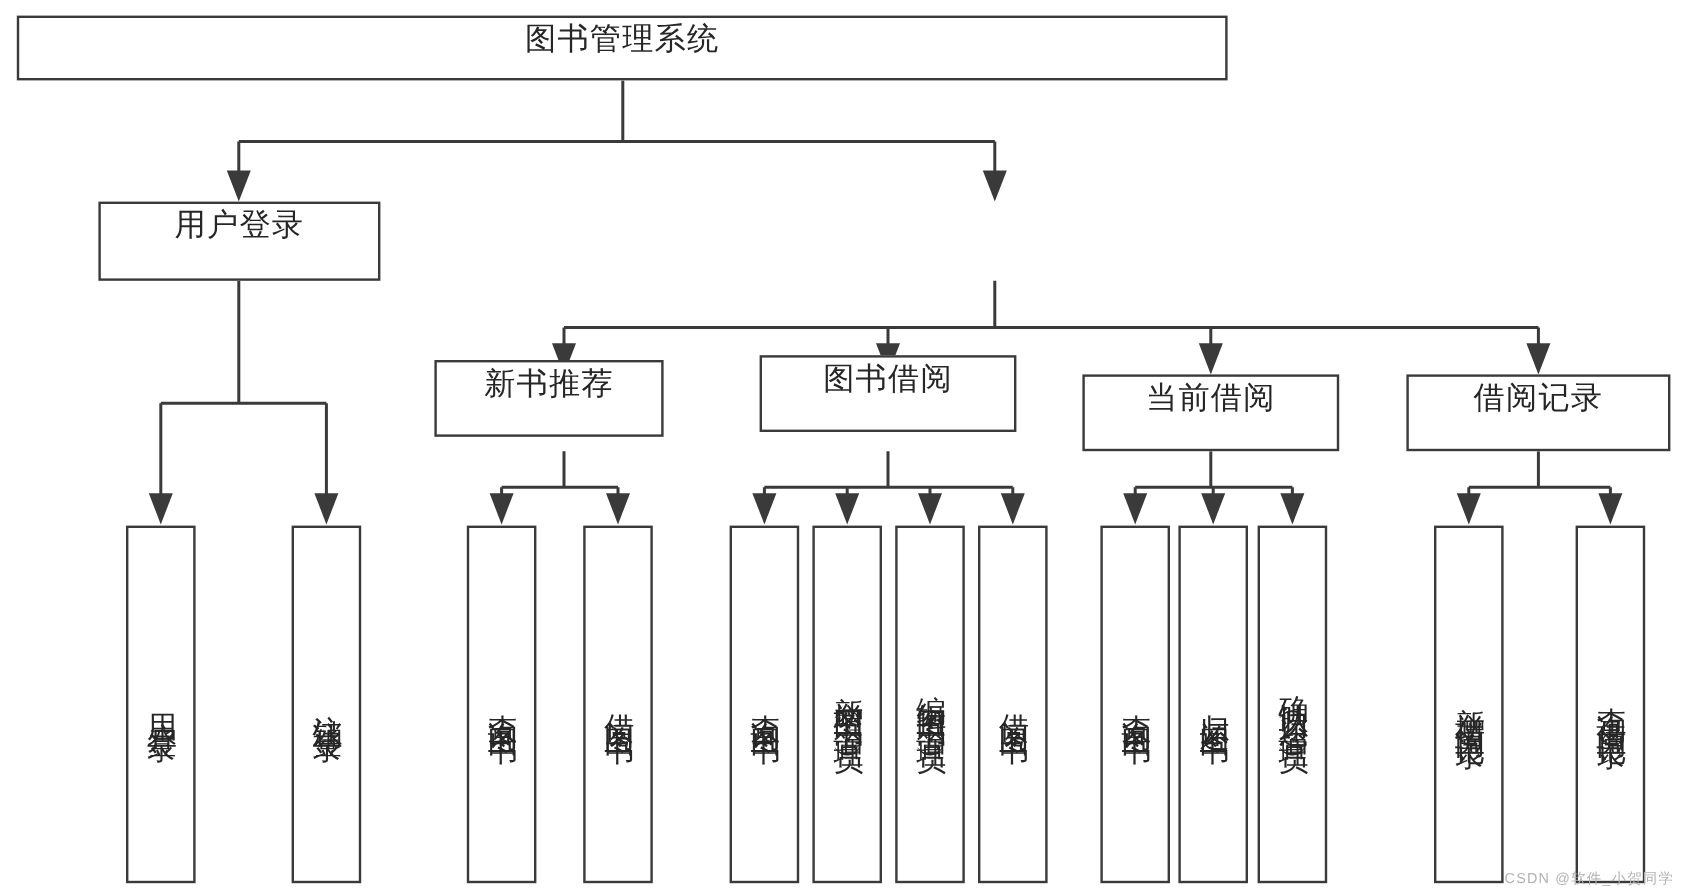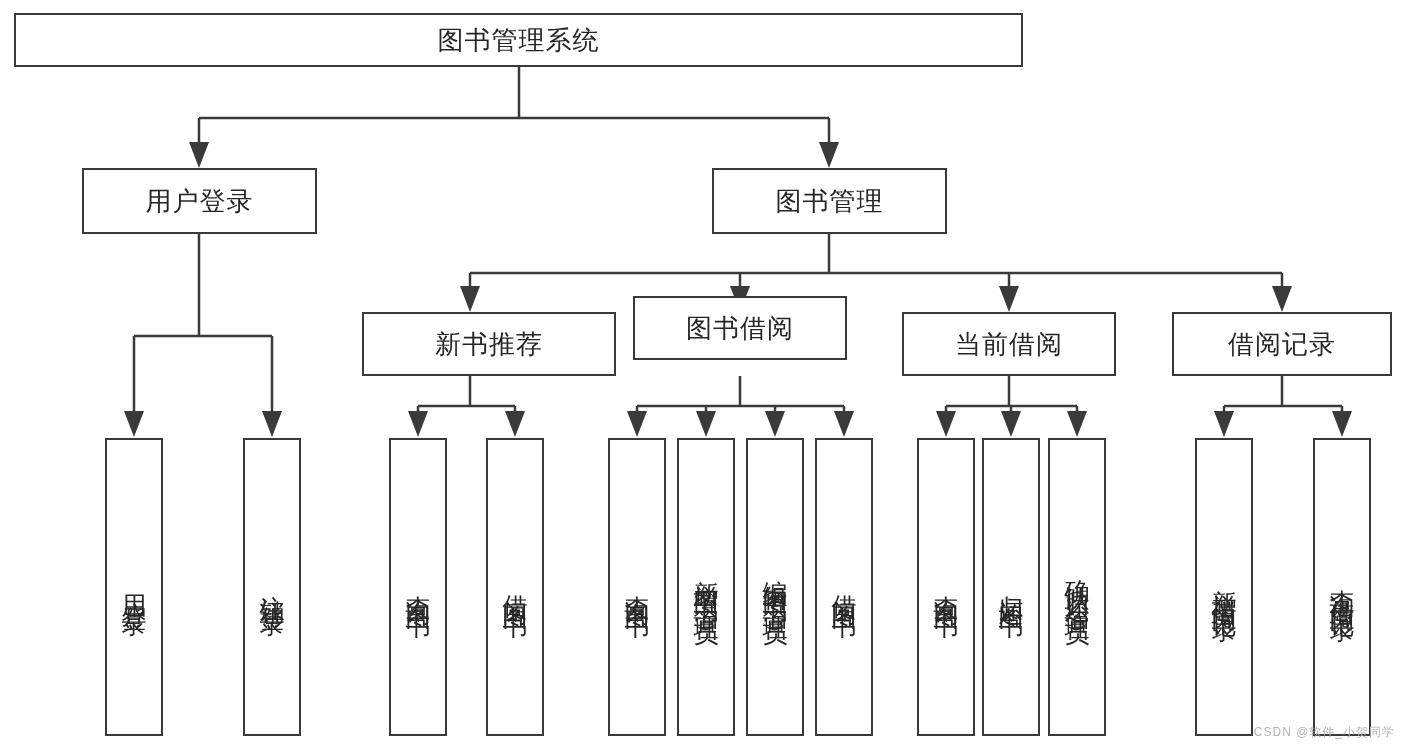--- a/index.html
+++ b/index.html
@@ -4,21 +4,21 @@
 <style>
   html,body{margin:0;padding:0;background:#ffffff;}
   #canvas{
     position:relative;width:1405px;height:747px;background:#ffffff;overflow:hidden;
     font-family:"Liberation Sans",sans-serif;
   }
   #connectors{position:absolute;left:0;top:0;}
   .hbox{
     position:absolute;box-sizing:border-box;
     background:#ffffff;border:2.5px solid #3a3a3a;
-    display:flex;align-items:center;justify-content:center;
+    display:flex;align-items:flex-start;justify-content:center;
   }
   .hbox span{
     font-size:26px;color:#262626;letter-spacing:1px;white-space:nowrap;
     font-family:"Liberation Sans",sans-serif;
   }
   .vbox{
     position:absolute;box-sizing:border-box;width:58px;height:298px;top:438px;
     background:#ffffff;border:2.5px solid #3a3a3a;
     display:flex;align-items:center;justify-content:center;
   }
@@ -78,25 +78,22 @@
     </g>
   </svg>
 
   <div class="hbox" style="left:14px;top:13px;width:1009px;height:54px">
     <span>图书管理系统</span>
   </div>
 
   <div class="hbox" style="left:82px;top:168px;width:235px;height:66px">
     <span>用户登录</span>
   </div>
-  <div class="hbox" style="left:712px;top:168px;width:235px;height:66px">
-    <span>图书管理</span>
-  </div>
 
-  <div class="hbox" style="left:362px;top:312px;width:254px;height:64px">
+  <div class="hbox" style="left:362px;top:300px;width:191px;height:64px">
     <span>新书推荐</span>
   </div>
   <div class="hbox" style="left:633px;top:296px;width:214px;height:64px">
     <span>图书借阅</span>
   </div>
   <div class="hbox" style="left:902px;top:312px;width:214px;height:64px">
     <span>当前借阅</span>
   </div>
   <div class="hbox" style="left:1172px;top:312px;width:220px;height:64px">
     <span>借阅记录</span>

